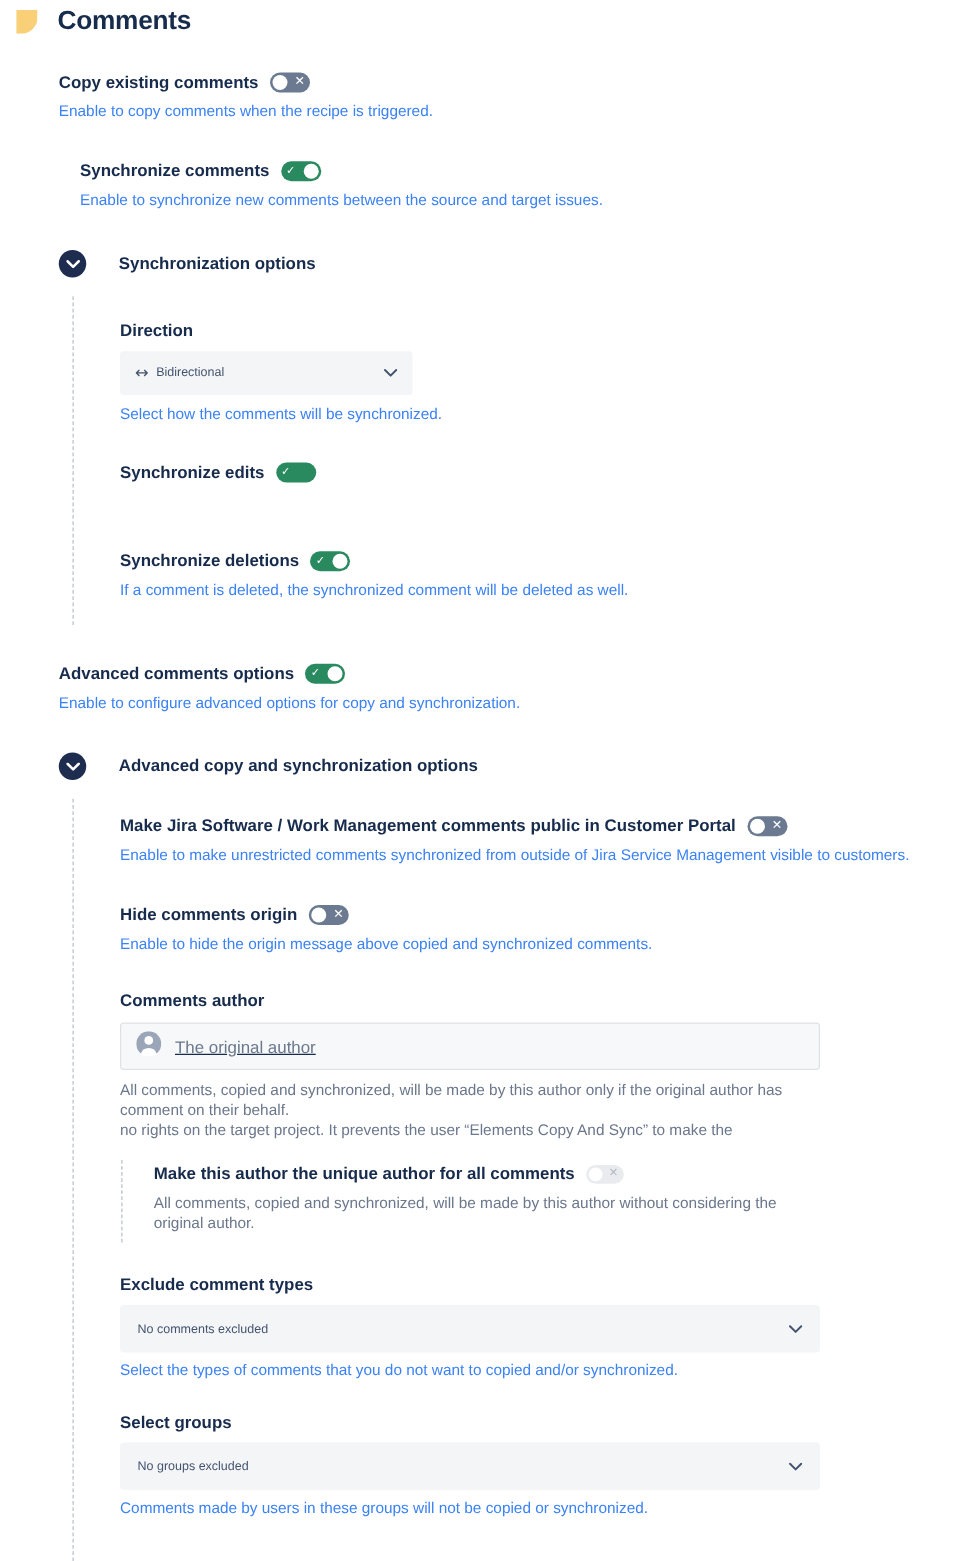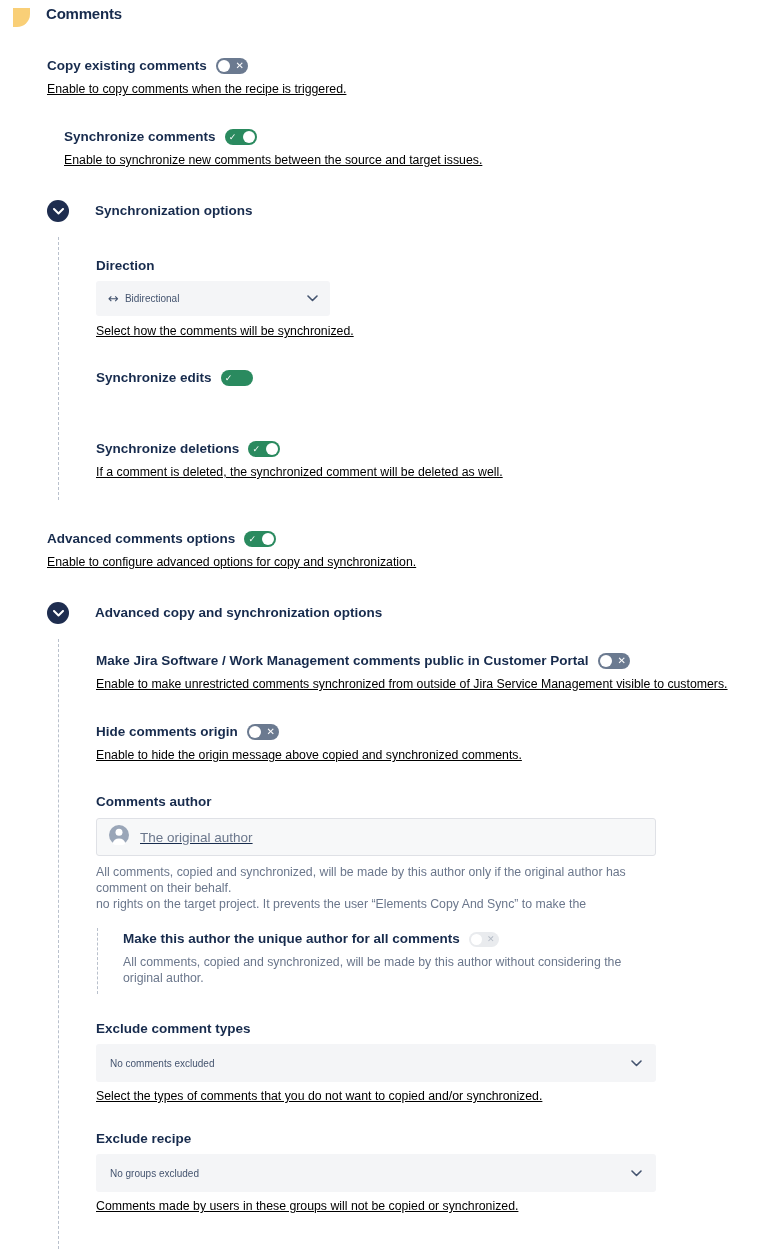--- a/index.html
+++ b/index.html
@@ -24,44 +24,43 @@
     display: flex; align-items: center;
   }
   .flag-icon {
     position: absolute;
     left: 13px; top: 8px;
     width: 17px; height: 19px;
   }
   .page-title {
     position: absolute;
     left: 46px; top: 5px;
-    font-size: 15px;
+    font-size: 21px;
     font-weight: bold;
     letter-spacing: -0.2px;
     color: #172b4d;
   }
 
   
   .field-label-row {
     display: flex;
     align-items: center;
     gap: 9px;
   }
   .field-label {
     font-size: 13.5px;
     font-weight: bold;
     color: #172b4d;
     line-height: 16px;
   }
   .help-text {
     font-size: 12.3px;
-    color: #000000;
+    color: #3b82f6;
     line-height: 16px;
     margin-top: 7px;
-    text-decoration: underline;
   }
 
   
   .toggle {
     position: relative;
     width: 32px; height: 16px;
     border-radius: 9px;
     flex: 0 0 auto;
     display: inline-block;
   }
@@ -335,21 +334,21 @@
     <span class="sel-text">No comments excluded</span>
     <span class="chev">
       <svg width="11" height="7" viewBox="0 0 11 7">
         <path d="M1 1 L5.5 5.5 L10 1" stroke="#44546f" stroke-width="1.6" fill="none" stroke-linecap="round" stroke-linejoin="round"></path>
       </svg>
     </span>
   </div>
   <div class="help-text" style="position:absolute; left:96px; top:1088px; margin-top:0;">Select the types of comments that you do not want to copied and/or synchronized.</div>
 
   <div class="blk" style="left:96px; top:1129px;">
-    <span class="field-label">Exclude recipe</span>
+    <span class="field-label">Select groups</span>
   </div>
   <div class="select" style="left:96px; top:1154px; width:560px; height:38px; padding:0 14px;">
     <span class="sel-text">No groups excluded</span>
     <span class="chev">
       <svg width="11" height="7" viewBox="0 0 11 7">
         <path d="M1 1 L5.5 5.5 L10 1" stroke="#44546f" stroke-width="1.6" fill="none" stroke-linecap="round" stroke-linejoin="round"></path>
       </svg>
     </span>
   </div>
   <div class="help-text" style="position:absolute; left:96px; top:1198px; margin-top:0;">Comments made by users in these groups will not be copied or synchronized.</div>

